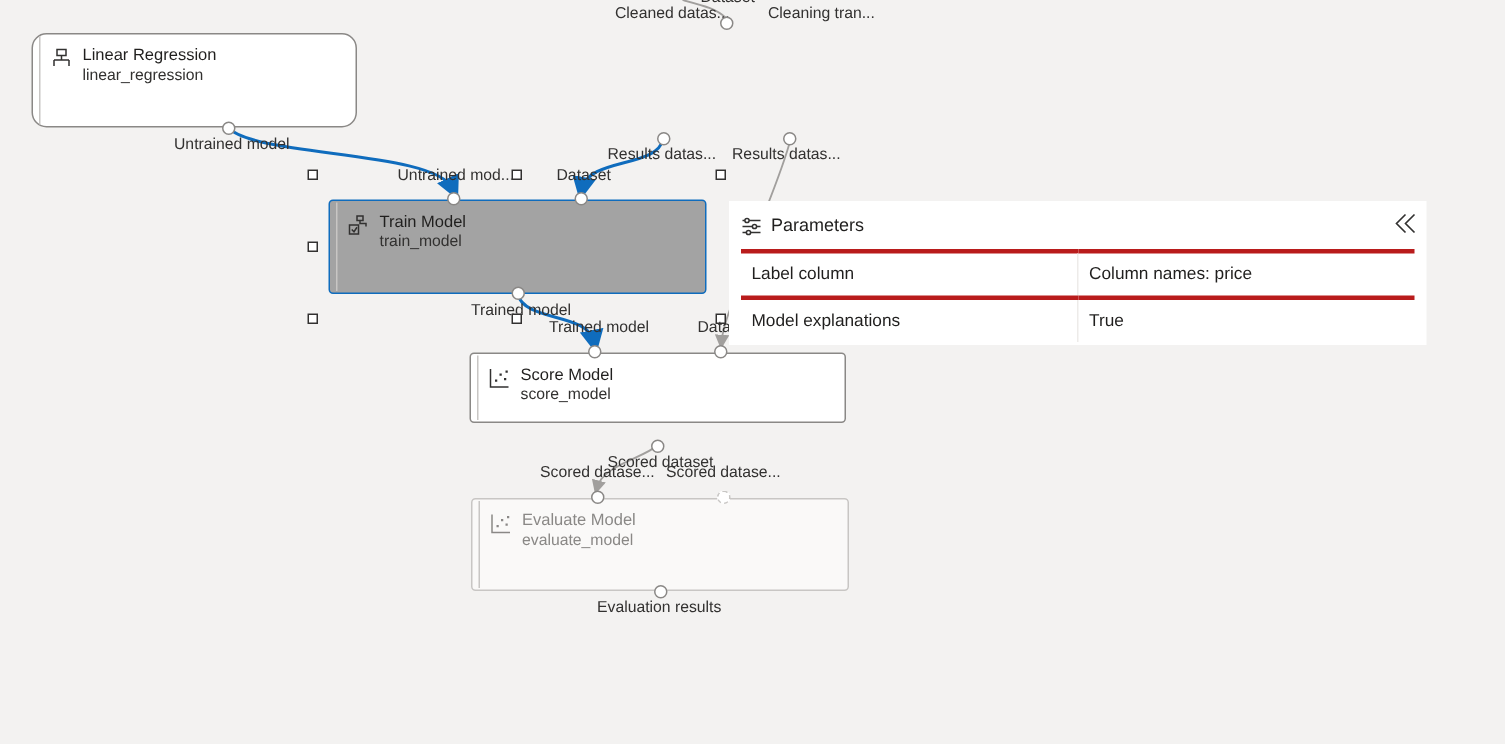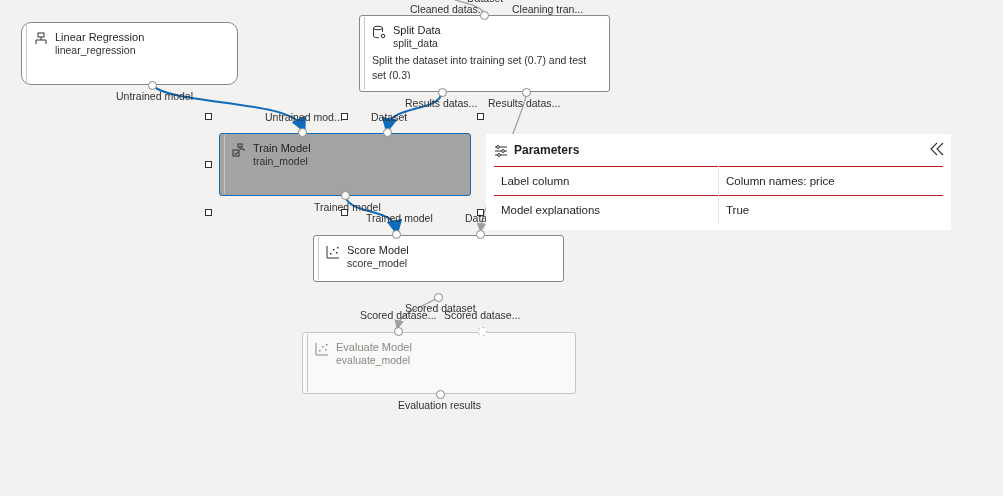--- a/index.html
+++ b/index.html
@@ -31,24 +31,24 @@
   }
   .port.dashed { border-style:dashed; border-color:#c8c6c4; }
   .plabel { position:absolute; font-size:10.5px; color:#323130; white-space:nowrap; }
   .handle { position:absolute; width:7px; height:7px; border:1px solid #323130; background:#fff; box-sizing:border-box; }
   .params {
     position:absolute; left:486px; top:134px; width:465px; height:96px;
     background:#fff; box-sizing:border-box;
   }
   .params .hdr { position:absolute; left:8px; top:9px; height:16px; }
   .params .hdr-icon { position:absolute; left:0; top:1px; width:14px; height:14px; }
-  .params .hdr-title { position:absolute; left:20px; top:0; font-size:12px; font-weight:bold; color:#201f1e; white-space:nowrap; }
+  .params .hdr-title { position:absolute; left:20px; top:0; font-size:12px; font-weight:normal; color:#201f1e; white-space:nowrap; }
   .params .collapse { position:absolute; right:7px; top:7px; width:14px; height:16px; cursor:pointer; }
   .params table { position:absolute; left:8px; top:32px; width:449px; border-collapse:collapse; font-size:11.5px; }
-  .params td { height:28px; padding:0 7px; border-top:1px solid #b91c1c; color:#201f1e; }
+  .params td { height:28px; padding:0 7px; border-top:3px solid #b91c1c; color:#201f1e; }
   .params td.key { width:210px; border-right:1px solid #edebe9; }
 </style>
 </head>
 <body>
 
 <div class="canvas">
 
   <svg class="edges">
     <defs>
       <marker id="arrB" markerWidth="8" markerHeight="8" refX="4" refY="4" orient="auto">
@@ -79,30 +79,20 @@
     </svg>
     <span class="title">Linear Regression</span>
     <span class="sub">linear_regression</span>
   </div>
   <div class="port" style="left:148px;top:81px;"></div>
   <span class="plabel" style="left:116px;top:90px;">Untrained model</span>
 
   <span class="plabel" style="left:467px;top:-8px;">Dataset</span>
   <span class="plabel" style="left:410px;top:3px;">Cleaned datas...</span>
   <span class="plabel" style="left:512px;top:3px;">Cleaning tran...</span>
-  <div class="node" style="left:359px;top:15px;width:251px;height:77px;">
-    <svg class="icon" viewBox="0 0 14 14">
-      <ellipse cx="6" cy="3" rx="4.5" ry="1.8" fill="none" stroke="#323130"></ellipse>
-      <path d="M1.5 3 V11 C1.5 12.5 5 13 7 12.6 M10.5 3 V7" fill="none" stroke="#323130"></path>
-      <circle cx="11" cy="11" r="1.8" fill="none" stroke="#323130"></circle>
-    </svg>
-    <span class="title">Split Data</span>
-    <span class="sub">split_data</span>
-    <div class="desc">Split the dataset into training set (0.7) and test set (0.3)</div>
-  </div>
   <div class="port" style="left:480px;top:11px;"></div>
   <div class="port" style="left:438px;top:88px;"></div>
   <div class="port" style="left:522px;top:88px;"></div>
   <span class="plabel" style="left:405px;top:97px;">Results datas...</span>
   <span class="plabel" style="left:488px;top:97px;">Results datas...</span>
 
   <span class="plabel" style="left:265px;top:111px;">Untrained mod...</span>
   <span class="plabel" style="left:371px;top:111px;">Dataset</span>
   <div class="node selected" style="left:219px;top:133px;width:252px;height:63px;">
     <svg class="icon" viewBox="0 0 14 14">
@@ -140,21 +130,21 @@
     <span class="title">Score Model</span>
     <span class="sub">score_model</span>
   </div>
   <div class="port" style="left:392px;top:230px;"></div>
   <div class="port" style="left:476px;top:230px;"></div>
   <div class="port" style="left:434px;top:293px;"></div>
   <span class="plabel" style="left:405px;top:302px;">Scored dataset</span>
 
   <span class="plabel" style="left:360px;top:309px;">Scored datase...</span>
   <span class="plabel" style="left:444px;top:309px;">Scored datase...</span>
-  <div class="node disabled" style="left:302px;top:332px;width:274px;height:62px;">
+  <div class="node disabled" style="left:314px;top:332px;width:252px;height:62px;">
     <svg class="icon" viewBox="0 0 14 14">
       <path d="M1 1 V13 H13" stroke="#8a8886" fill="none"></path>
       <rect x="4" y="8" width="1.5" height="1.5" fill="#8a8886"></rect>
       <rect x="7" y="4" width="1.5" height="1.5" fill="#8a8886"></rect>
       <rect x="10" y="7" width="1.5" height="1.5" fill="#8a8886"></rect>
       <rect x="11" y="2" width="1.5" height="1.5" fill="#8a8886"></rect>
     </svg>
     <span class="title">Evaluate Model</span>
     <span class="sub">evaluate_model</span>
   </div>

